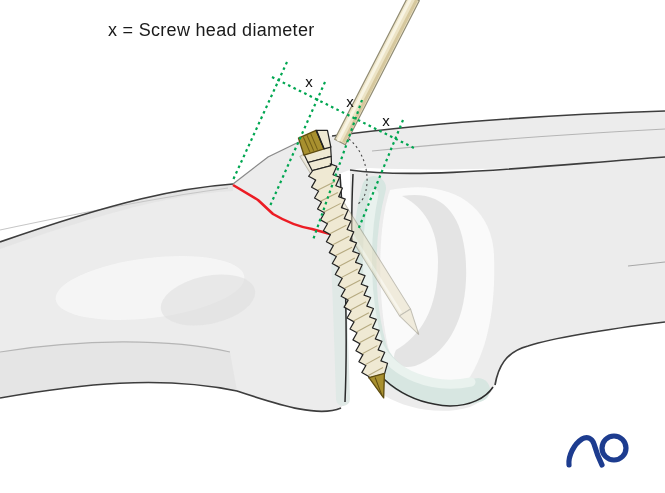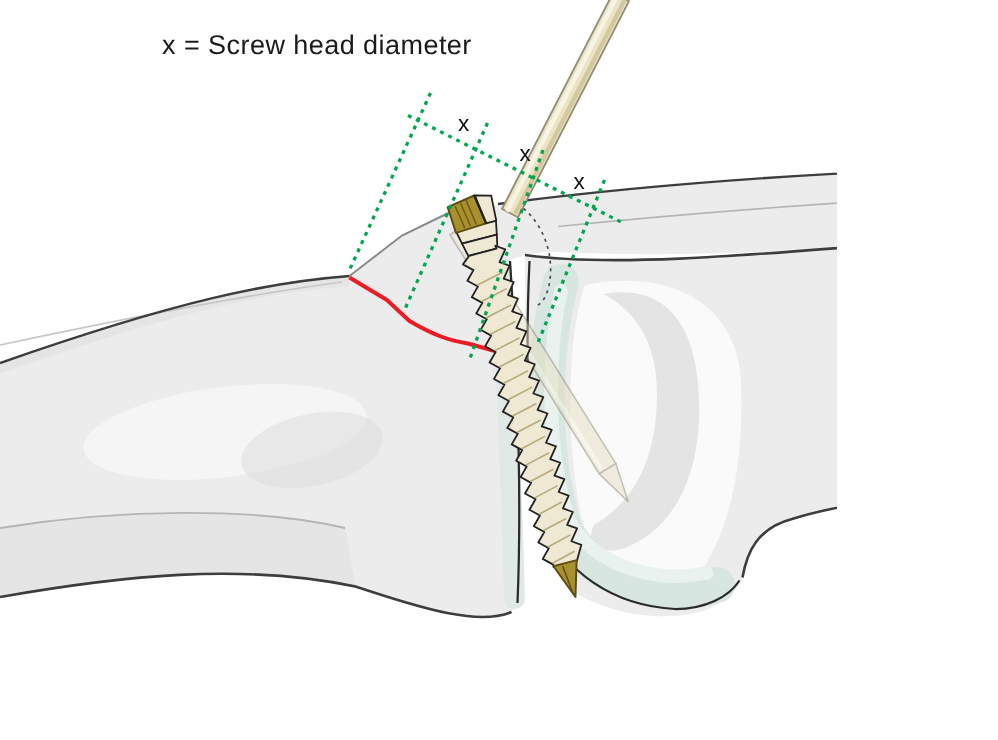--- a/index.html
+++ b/index.html
@@ -1,16 +1,16 @@
 <!DOCTYPE html>
 <html><head>
 <meta charset="utf-8">
 <style>
   html,body{margin:0;padding:0;background:#fff;}
-  .stage{position:relative;width:558px;height:493px;background:#ffffff;overflow:hidden;
+  .stage{position:relative;width:665px;height:493px;background:#ffffff;overflow:hidden;
          font-family:"Liberation Sans", sans-serif;}
   .caption{position:absolute;left:108px;top:20px;font-size:18px;letter-spacing:.3px;
            color:#1a1a1a;}
   svg{position:absolute;left:0;top:0;}
   .xlab{font-family:"Liberation Sans", sans-serif;font-size:15px;fill:#111;}
 </style>
 </head>
 <body>
 
 <div class="stage">

